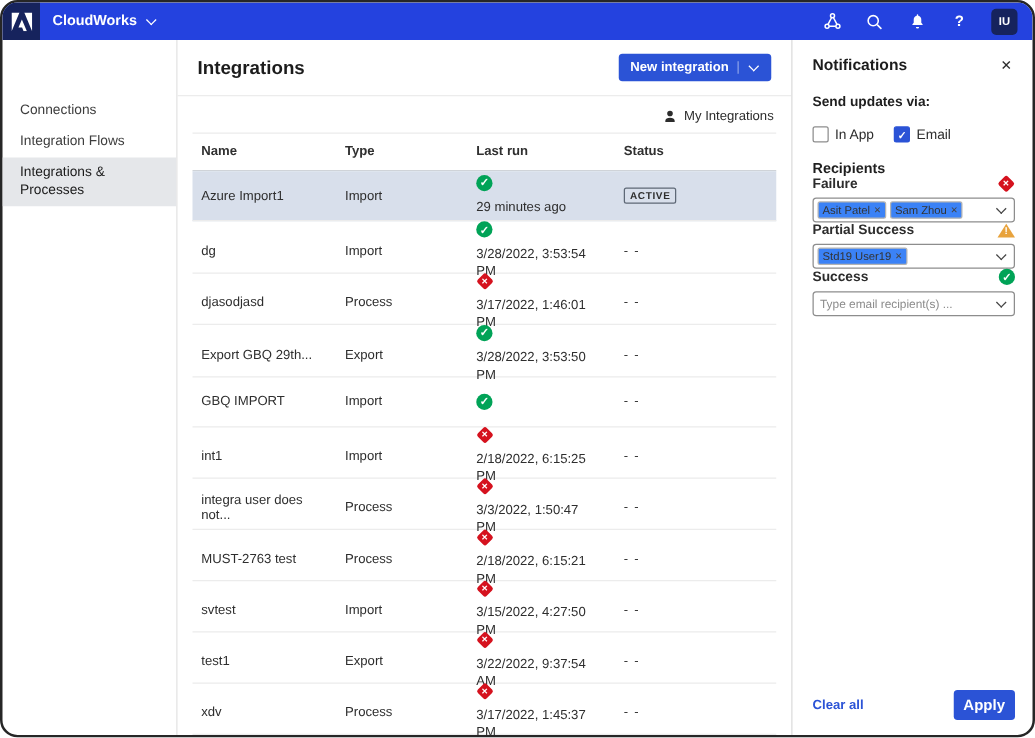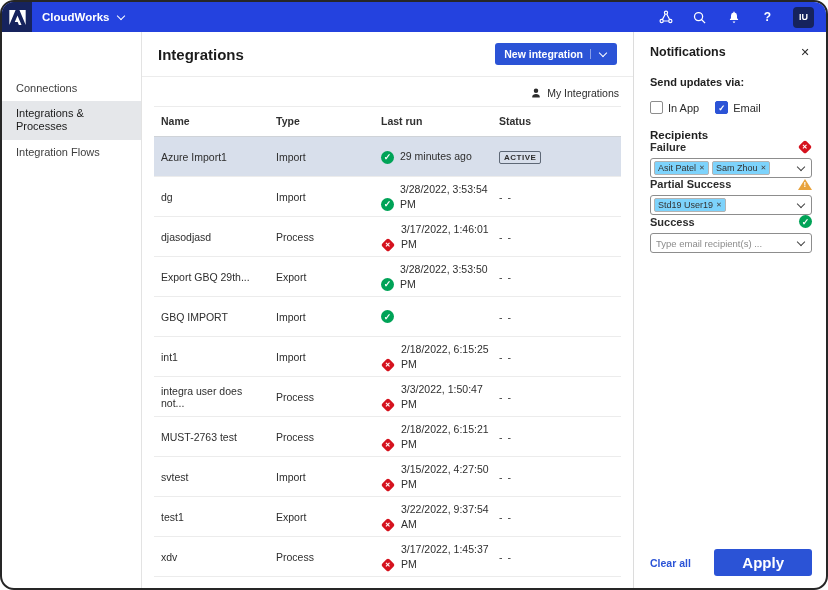--- a/index.html
+++ b/index.html
@@ -36,21 +36,21 @@
 
   .table-area { padding:0 12px; flex:1; min-height:0; display:flex; flex-direction:column; }
   .my-integrations { align-self:flex-end; display:flex; align-items:center; gap:5px; font-size:10.5px; color:#2c2c2c; margin:10px 2px 7px 0; cursor:pointer; }
 
   .table-header, .t-row { display:grid; grid-template-columns:115px 105px 118px 1fr; padding-left:7px; }
   .table-header { font-size:10.5px; font-weight:bold; color:#303030; padding-top:8px; padding-bottom:9px; border-top:1px solid #ececec; border-bottom:1px solid #cfd3d8; }
   .th { cursor:pointer; }
   .t-row { min-height:40px; align-items:center; font-size:10.5px; color:#2e2e2e; border-bottom:1px solid #ececec; cursor:pointer; }
   .t-row[data-selected="true"] { background:#d8dfeb; }
   .cell { padding-right:8px; }
-  .lastrun { display:flex; align-items:flex-end; gap:6px; }
+  .lastrun { display:flex; align-items:flex-start; gap:6px;flex-direction:column; }
   .lastrun .text { max-width:90px; line-height:1.35; }
 
   .status-badge[data-kind="badge"] { display:inline-block; border:1px solid #5e6876; border-radius:2px; padding:1px 4px; font-size:8px; font-weight:bold; letter-spacing:.5px; color:#2e2e2e; }
   .status-badge[data-kind="plain"] { font-size:10.5px; color:#3a3a3a; letter-spacing:1px; }
 
   
   .run-icon { flex:none; position:relative; display:inline-flex; align-items:center; justify-content:center; }
   .run-icon[data-status="success"] { width:13px; height:13px; border-radius:50%; background:#00a357; color:#fff; }
   .run-icon[data-status="success"]::before { content:"✓"; font-size:9px; font-weight:bold; }
   .run-icon[data-status="error"] { width:10px; height:10px; margin:1px 2px; border-radius:2px; background:#d5121e; transform:rotate(45deg); color:#fff; }
@@ -69,27 +69,27 @@
   .channels { display:flex; align-items:center; gap:16px; margin-top:13px; }
   .channel { display:flex; align-items:center; gap:5px; cursor:pointer; }
   .checkbox { width:13px; height:13px; flex:none; border:1px solid #8d8d8d; border-radius:2px; background:#fff; display:inline-flex; align-items:center; justify-content:center; }
   .checkbox[data-checked="true"] { background:#2b53d6; border-color:#2b53d6; color:#fff; }
   .checkbox[data-checked="true"]::before { content:"✓"; font-size:8.5px; font-weight:bold; }
   .recipients-label { margin-top:15px; font-size:11.5px; }
   .group-row { display:flex; align-items:center; justify-content:space-between; }
   .group-label { font-weight:bold; font-size:11px; }
   .select-box { margin-top:5px; border:1px solid #8d8d8d; border-radius:3px; min-height:20px; background:#fff; display:flex; align-items:center; gap:3px; padding:1px 5px 1px 3px; cursor:pointer; }
   .select-box .chev { margin-left:auto; }
-  .chip { display:inline-flex; align-items:center; gap:3px; border:1px solid #b3b3b3; border-radius:2px; background:#7dd3fc; height:14px; padding:0 3px; font-size:9px; color:#333; white-space:nowrap; }
+  .chip { display:inline-flex; align-items:center; gap:3px; border:1px solid #b3b3b3; border-radius:2px; background:#3b82f6; height:14px; padding:0 3px; font-size:9px; color:#333; white-space:nowrap; }
   .chip-x { cursor:pointer; display:inline-flex; }
   .chip-x::before { content:"✕"; font-size:7px; color:#444; }
   .placeholder { color:#8b8b8b; font-size:9.5px; padding-left:2px; }
   .panel-footer { margin-top:auto; display:flex; align-items:center; justify-content:space-between; }
   .clear-all { color:#2b53d6; font-size:10.5px; font-weight:bold; cursor:pointer; }
-  .btn-apply { background:#2b53d6; color:#fff; border:none; border-radius:3px; font-size:15px; font-weight:bold; padding:5px 28px; cursor:pointer; font-family:inherit; }
+  .btn-apply { background:#2b53d6; color:#fff; border:none; border-radius:3px; font-size:12px; font-weight:bold; padding:5px 8px; cursor:pointer; font-family:inherit; }
 </style>
 </head>
 <body>
 
 <div class="frame">
 
   <div class="topbar">
     <div class="logo">
       <svg width="17" height="15" viewBox="0 0 24 22">
         <path d="M14.8 0H24v22L14.8 0zM9.2 0H0v22L9.2 0zM12 8.1 17.9 22h-3.9l-1.75-4.4H8z" fill="#ffffff"></path>
@@ -123,25 +123,25 @@
       <span class="avatar">IU</span>
     </div>
   </div>
 
   <div class="app-body">
 
     <div class="sidebar">
       <div class="side-item" data-active="false">
         <span>Connections</span>
       </div>
+      <div class="side-item" data-active="false">
+        <span>Integration Flows</span>
+      </div>
       <div class="side-item" data-active="true">
         <span>Integrations &amp; Processes</span>
-      </div>
-      <div class="side-item" data-active="false">
-        <span>Integration Flows</span>
       </div>
     </div>
 
     <div class="main">
       <div class="main-header">
         <div class="main-title">Integrations</div>
         <button class="btn-primary">
           <span>New integration</span>
           <span class="btn-chev">
               <span class="chev white"></span>

